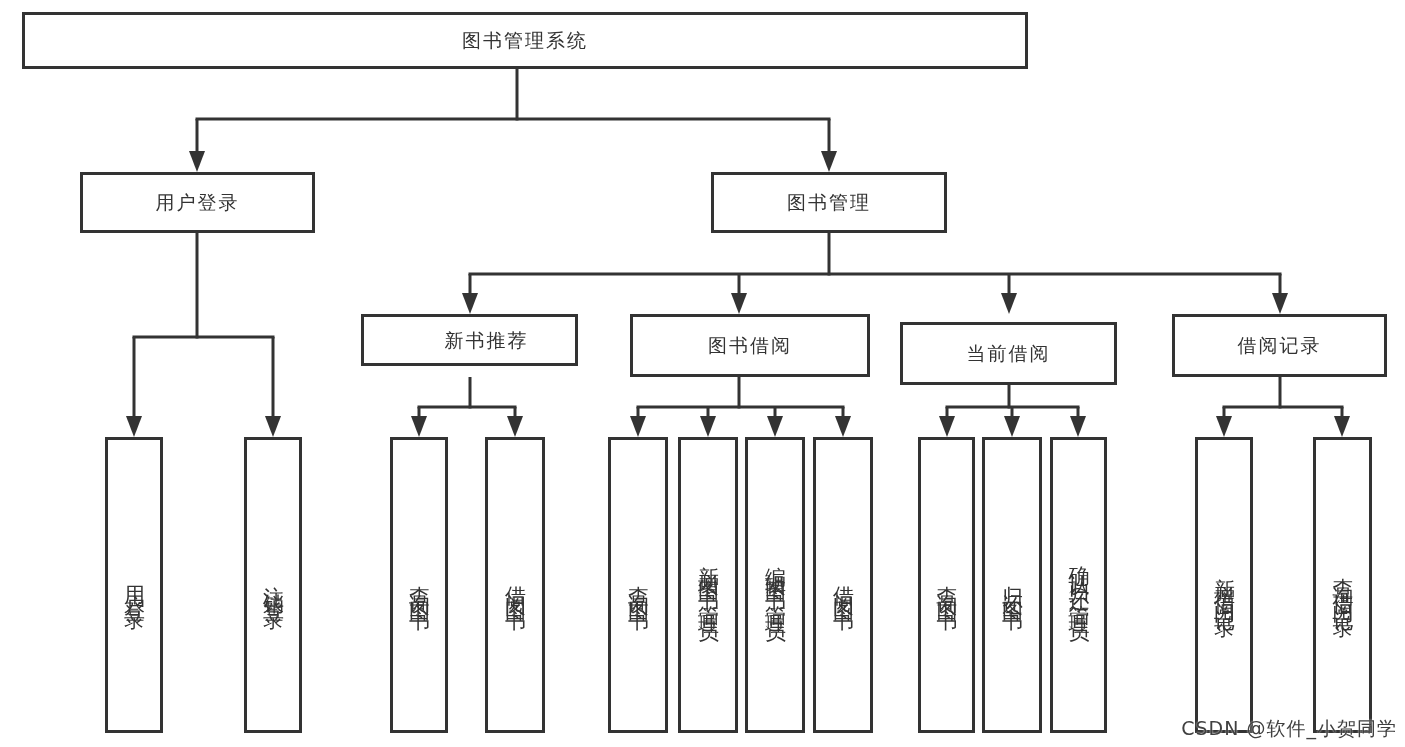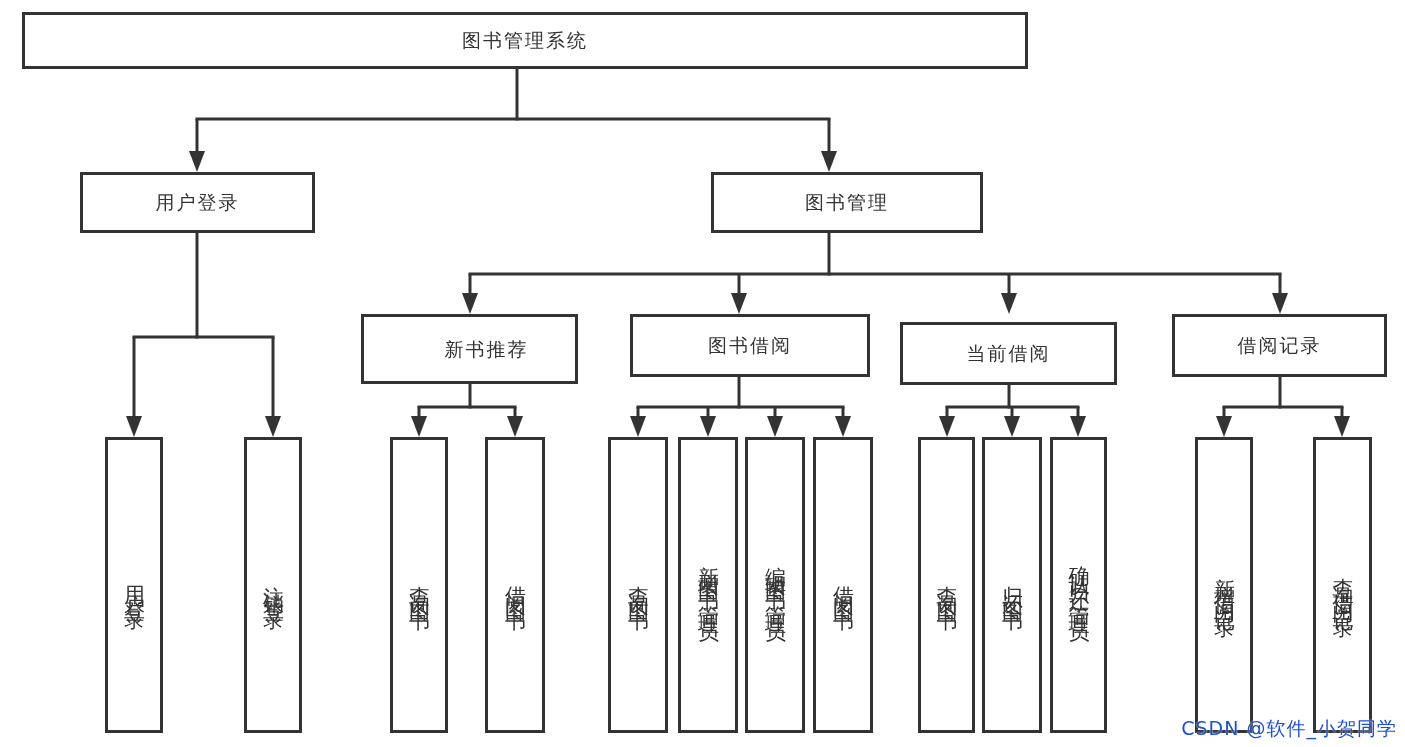--- a/index.html
+++ b/index.html
@@ -46,21 +46,21 @@
     font-size: 21px;
     letter-spacing: 8px;
     line-height: 1;
   }
   .watermark {
     position: absolute;
     right: 8px;
     bottom: 5px;
     font-size: 19px;
     letter-spacing: 1px;
-    color: #1d4ed8;
+    color: #404040;
     text-shadow: 0 0 2px #ffffff;
     z-index: 5;
     white-space: nowrap;
     text-align: center;
   }
 </style>
 </head>
 <body>
 
 <div class="stage">
@@ -121,23 +121,23 @@
     <polygon points="939,416 955,416 947,437"></polygon>
     <polygon points="1004,416 1020,416 1012,437"></polygon>
     <polygon points="1070,416 1086,416 1078,437"></polygon>
     <polygon points="1216,416 1232,416 1224,437"></polygon>
     <polygon points="1334,416 1350,416 1342,437"></polygon>
   </svg>
 
   <div class="node hnode" style="left:14px; top:12px; width:1006px; height:57px;margin-left:8px;">图书管理系统</div>
 
   <div class="node hnode" style="left:80px; top:172px; width:235px; height:61px;">用户登录</div>
-  <div class="node hnode" style="left:711px; top:172px; width:272px; height:61px;">图书管理</div>
+  <div class="node hnode" style="left:711px; top:172px; width:236px; height:61px;">图书管理</div>
 
-  <div class="node hnode" style="left:361px; top:314px; width:217px; height:70px;padding-left:34px;">新书推荐</div>
+  <div class="node hnode" style="left:361px; top:314px; width:217px; height:52px;padding-left:34px;">新书推荐</div>
   <div class="node hnode" style="left:630px; top:314px; width:240px; height:63px;">图书借阅</div>
   <div class="node hnode" style="left:900px; top:314px; width:217px; height:63px;margin-top:8px;">当前借阅</div>
   <div class="node hnode" style="left:1172px; top:314px; width:215px; height:63px;">借阅记录</div>
 
   <div class="node vnode" style="left:105px; top:437px; width:58px; height:296px;">用户登录</div>
   <div class="node vnode" style="left:244px; top:437px; width:58px; height:296px;">注销登录</div>
 
   <div class="node vnode" style="left:390px; top:437px; width:58px; height:296px;">查询图书</div>
   <div class="node vnode" style="left:485px; top:437px; width:60px; height:296px;">借阅图书</div>
 

